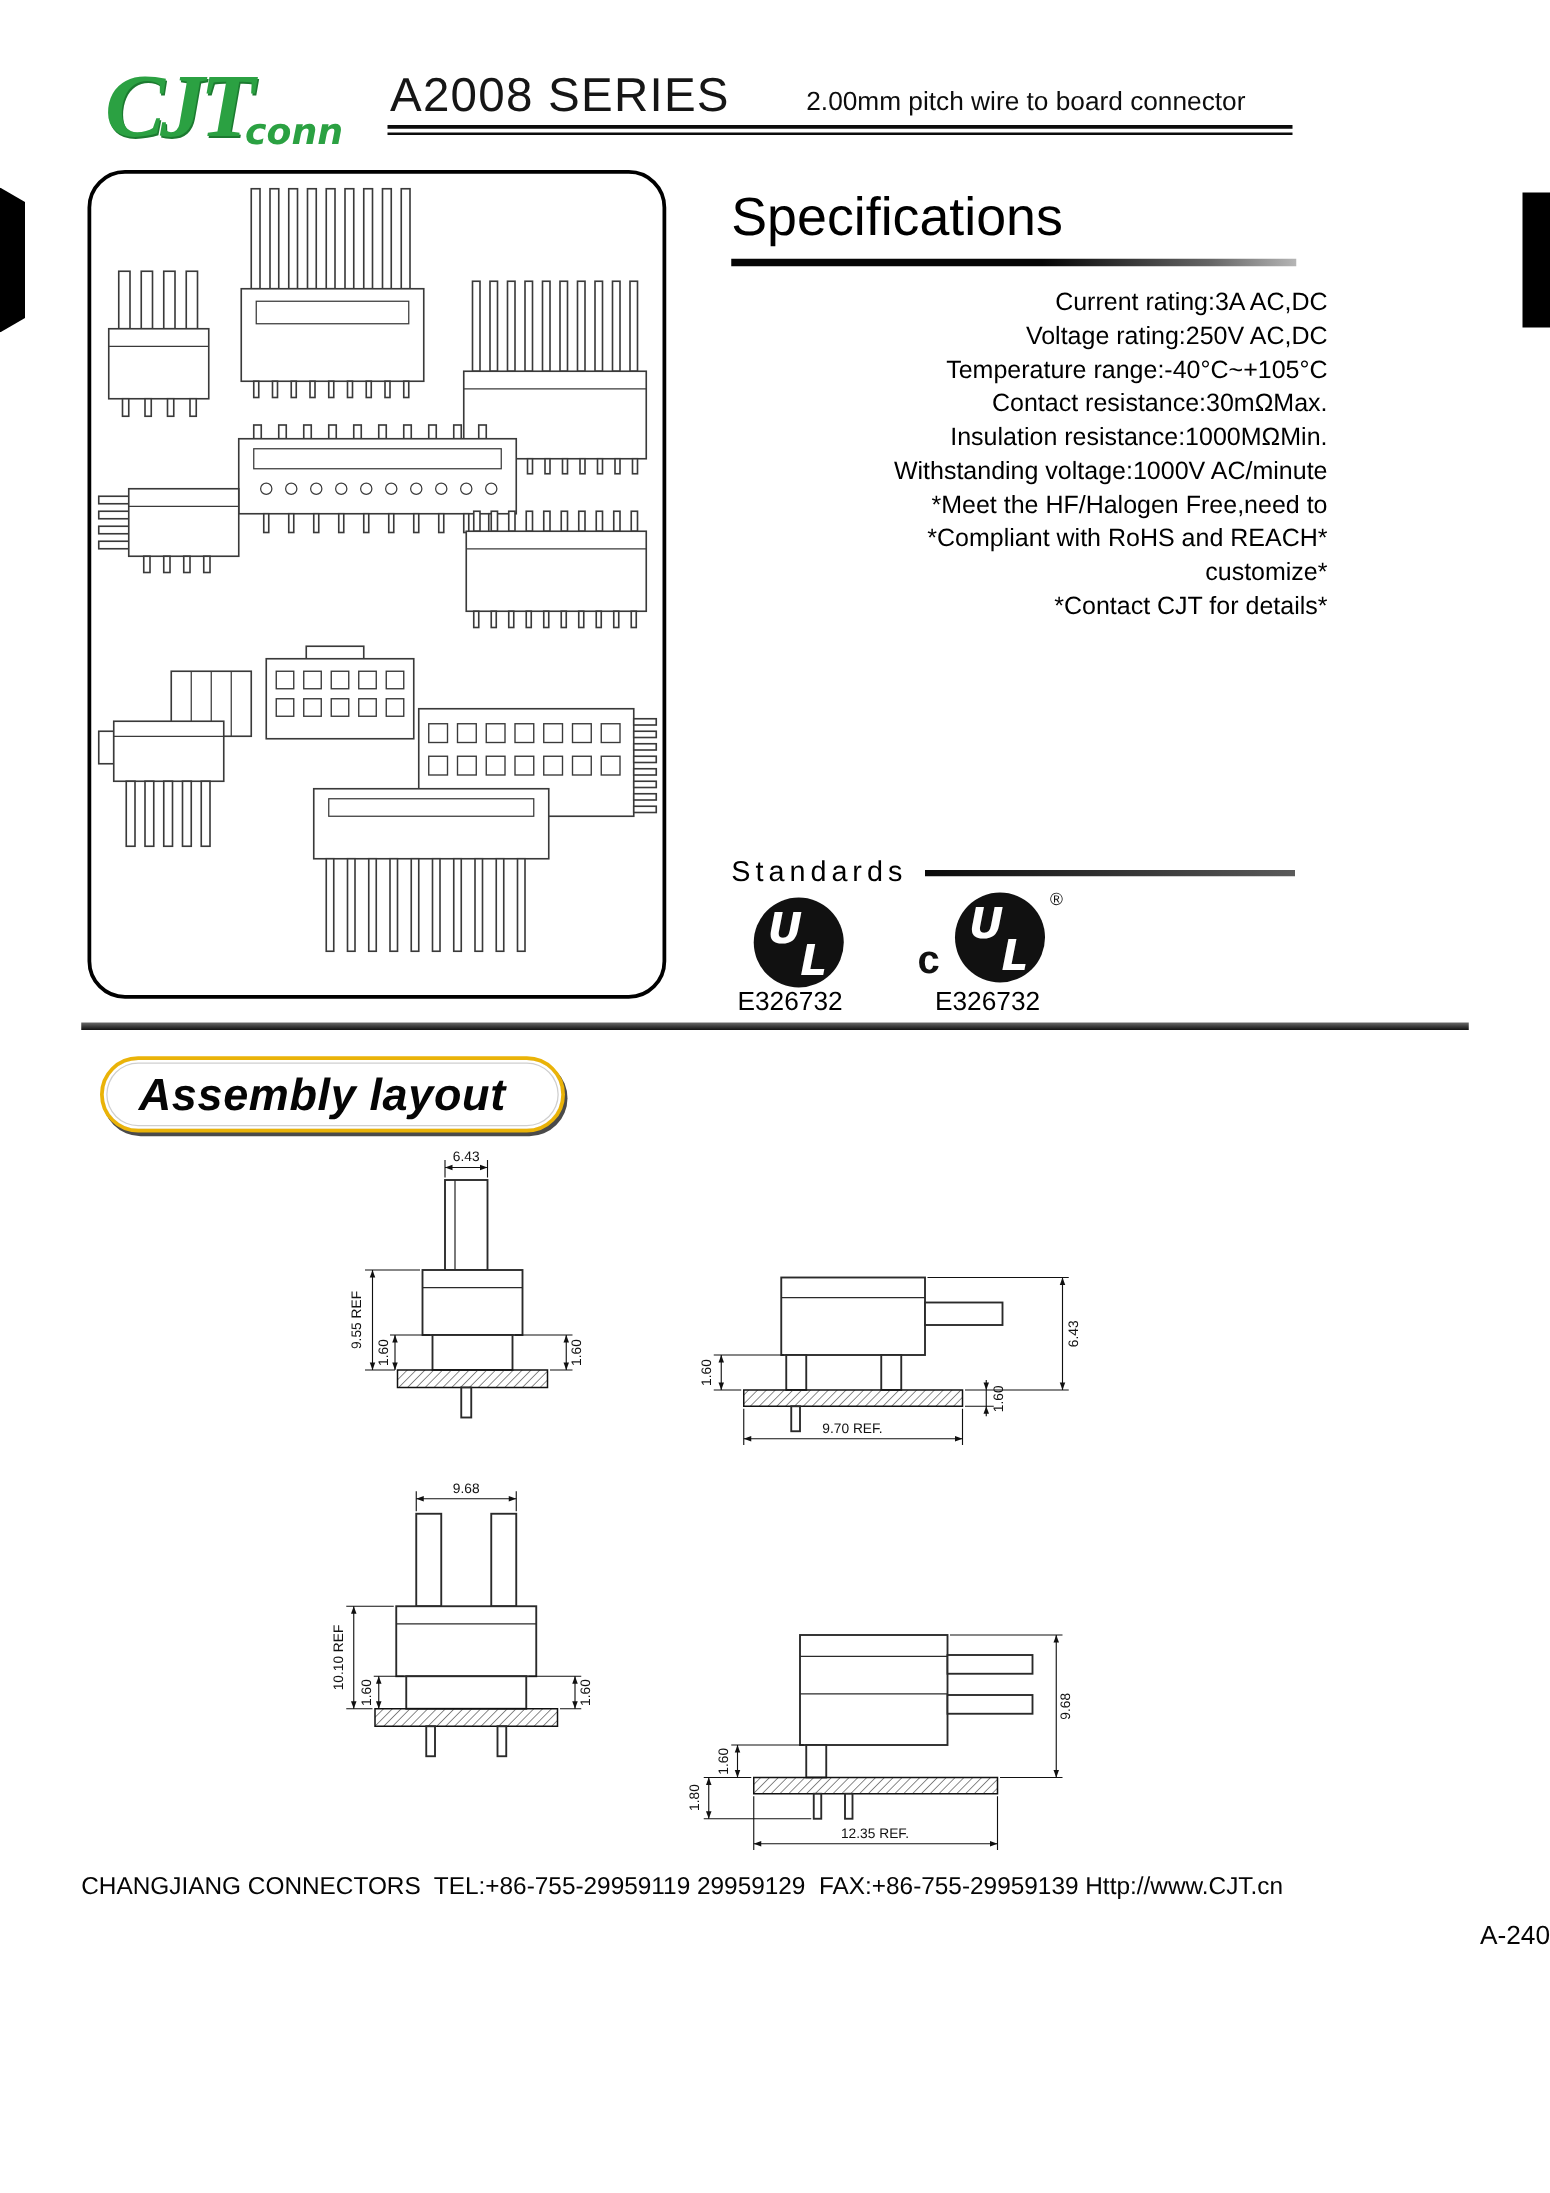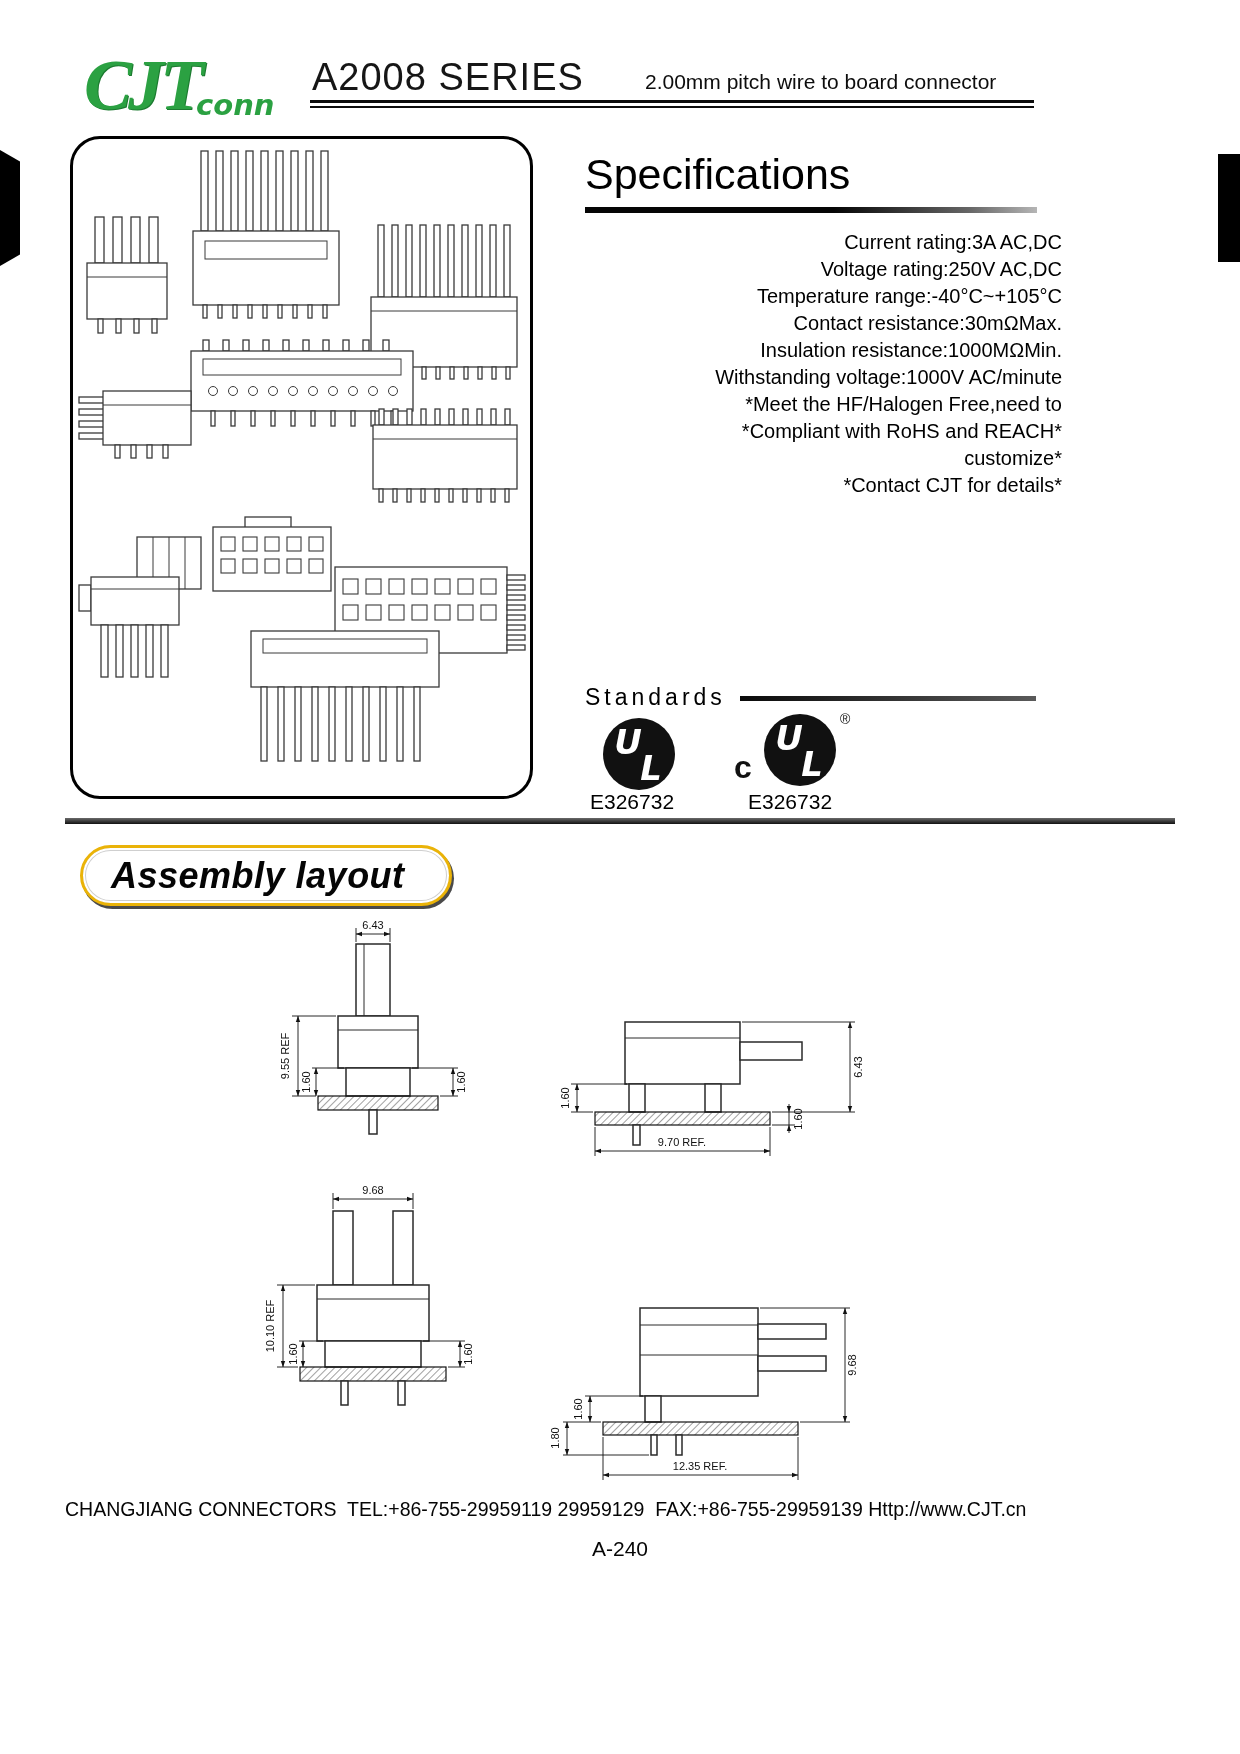--- a/index.html
+++ b/index.html
@@ -66,21 +66,21 @@
   .tech .dim  { stroke:#111; stroke-width:0.9; fill:none; }
   .tech .arw  { fill:#111; stroke:none; }
   .tech .pcb  { stroke:#111; stroke-width:1.2; }
   .d1 { left:268px; top:920px;  width:225px; height:250px; }
   .d2 { left:555px; top:1000px; width:315px; height:170px; }
   .d3 { left:255px; top:1185px; width:235px; height:280px; }
   .d4 { left:545px; top:1280px; width:335px; height:210px; }
 
   
   .footer-contact { left:65px; top:1498px; font-size:19.5px; color:#050505; white-space:pre;text-align:center; }
-  .page-number { left:0; top:1537px; width:100%; text-align:center; font-size:21px; color:#050505; }
+  .page-number { left:0; top:1537px; width:100%; text-align:right; font-size:21px; color:#050505; }
 </style>
 </head>
 <body>
 
 <div class="page">
 
   <div class="abs logo">
     <span class="logo-main">CJT</span><span class="logo-sub">conn</span>
   </div>
   <div class="abs series-title">A2008 SERIES</div>

